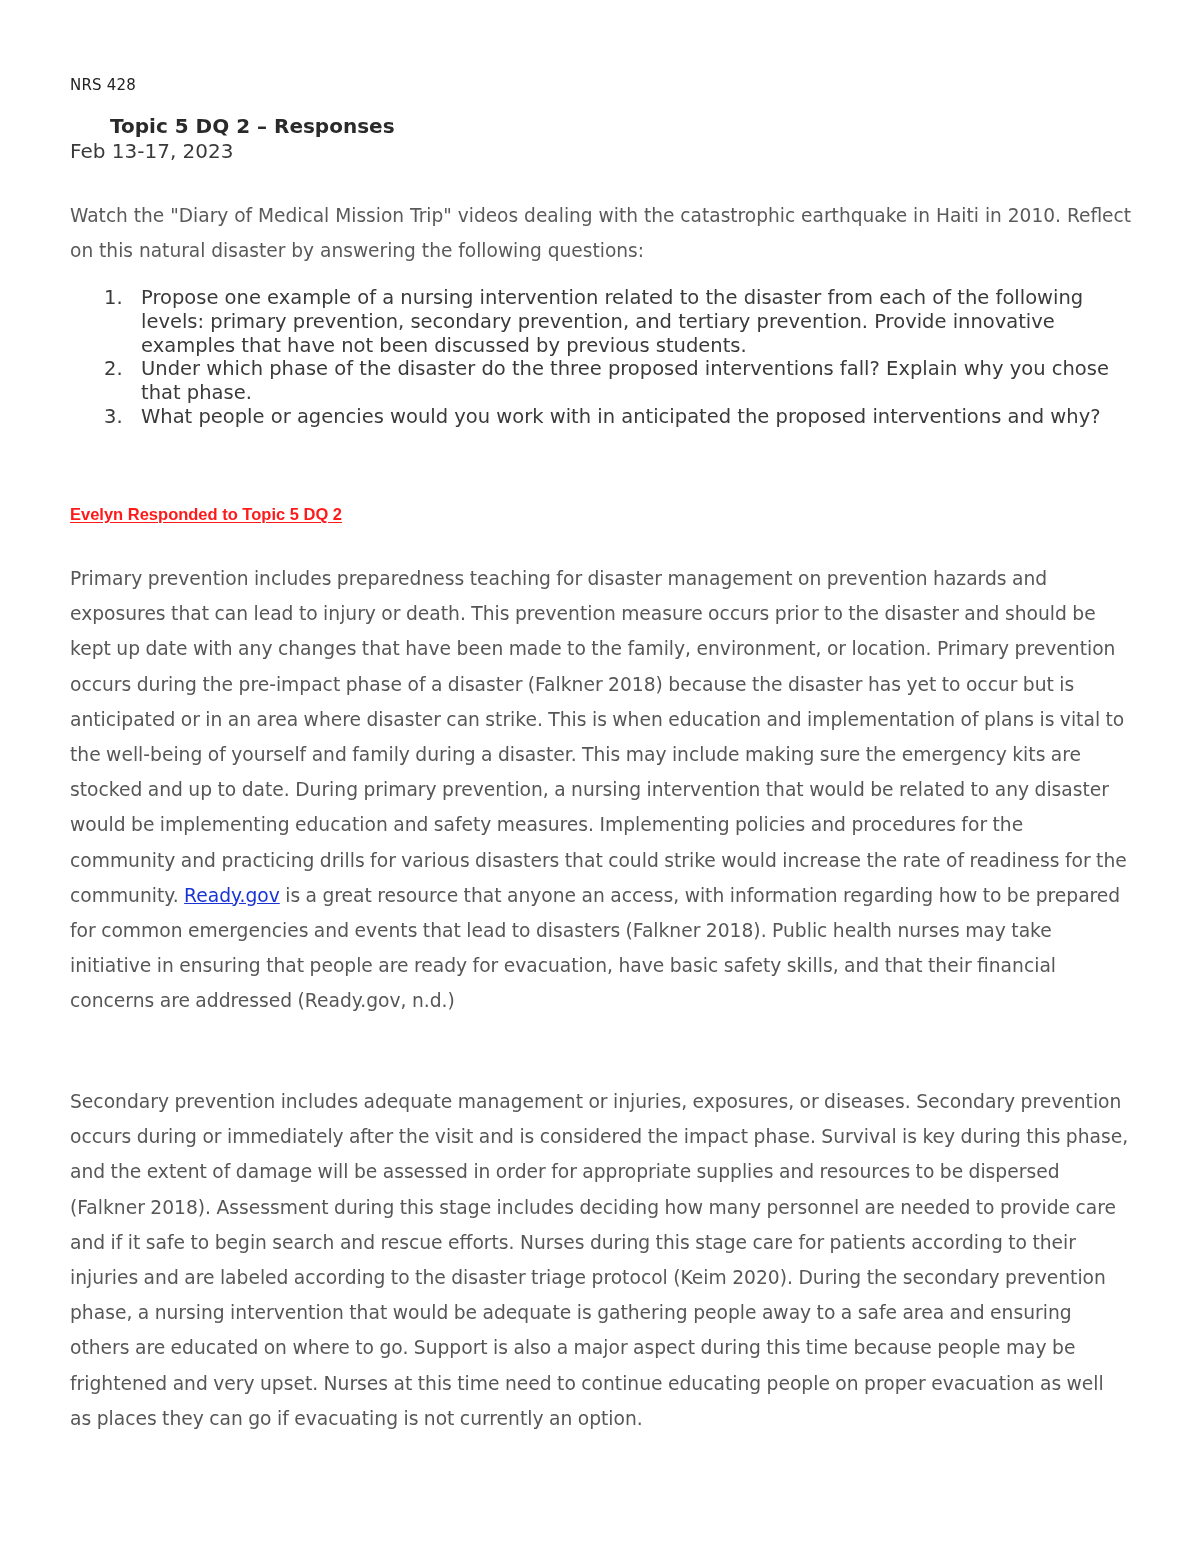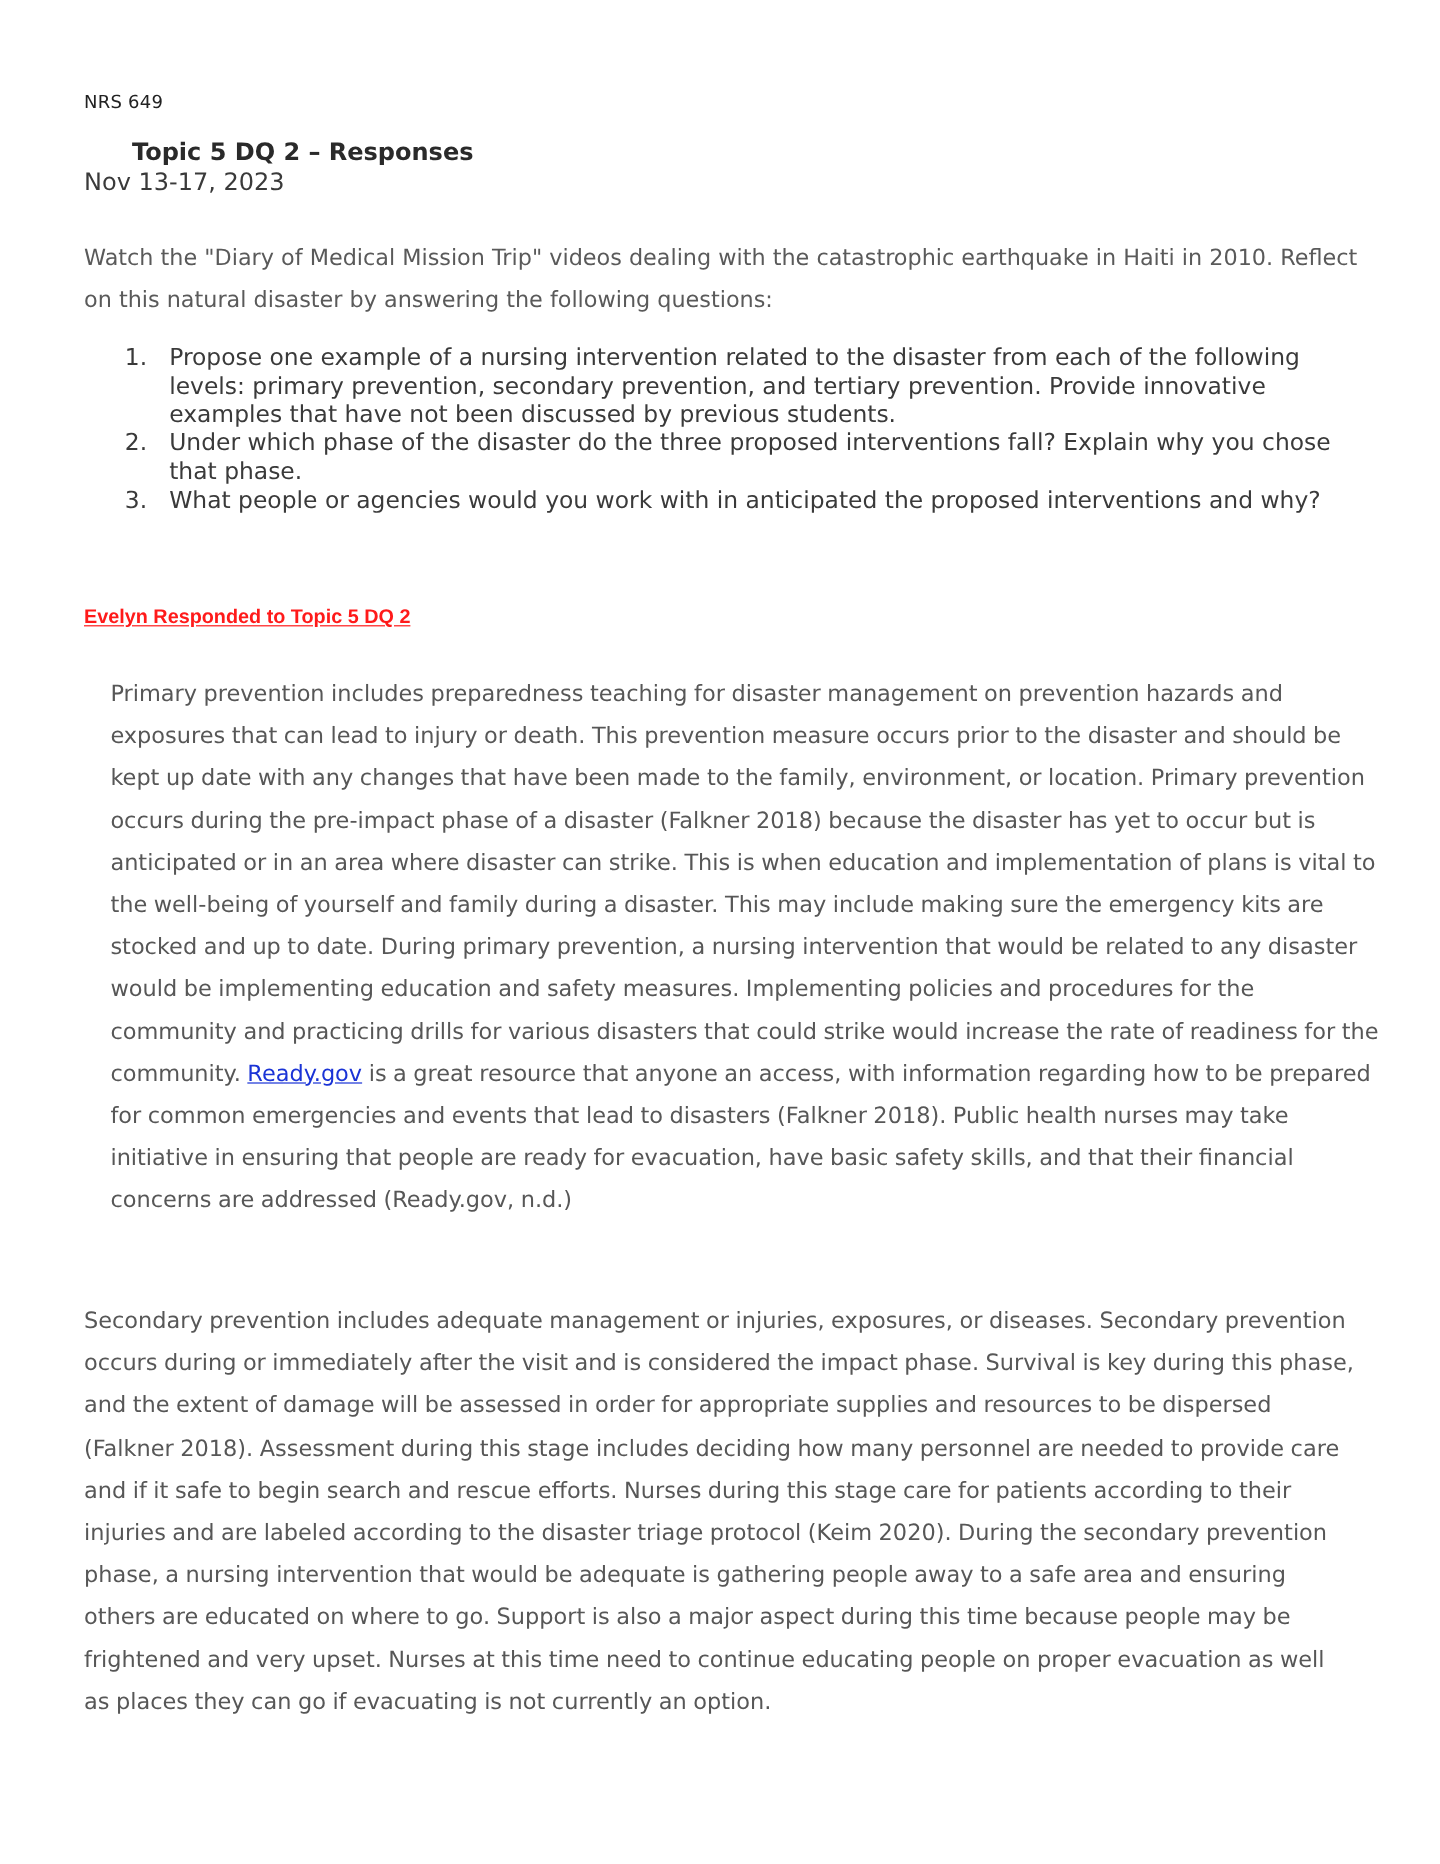--- a/index.html
+++ b/index.html
@@ -93,38 +93,38 @@
     .para {
       position: absolute;
       left: 0;
       width: 1060px;
       margin: 0;
       font-size: 18.7px;
       line-height: 35.2px;
       color: #575757;
       word-spacing: -0.5px;
     }
-    .para1 { top: 561px; margin-left: 22px; }
+    .para1 { top: 561px; }
     .para2 { top: 1084px; }
     .link {
       color: #1a33d6;
       text-decoration: underline;
       cursor: pointer;
     }
   </style>
 </head>
 <body>
 
 <div class="page">
 
-  <div class="course">NRS 649</div>
+  <div class="course">NRS 428</div>
 
   <div class="title">Topic 5 DQ 2 – Responses</div>
 
-  <div class="date">Nov 13-17, 2023</div>
+  <div class="date">Feb 13-17, 2023</div>
 
   <p class="intro">Watch the "Diary of Medical Mission Trip" videos dealing with the catastrophic earthquake in Haiti in 2010. Reflect on this natural disaster by answering the following questions:</p>
 
   <ol class="questions">
     <li>
       <span class="num">1.</span>
       <span>Propose one example of a nursing intervention related to the disaster from each of the following levels: primary prevention, secondary prevention, and tertiary prevention. Provide innovative examples that have not been discussed by previous students.</span>
     </li>
     <li>
       <span class="num">2.</span>

